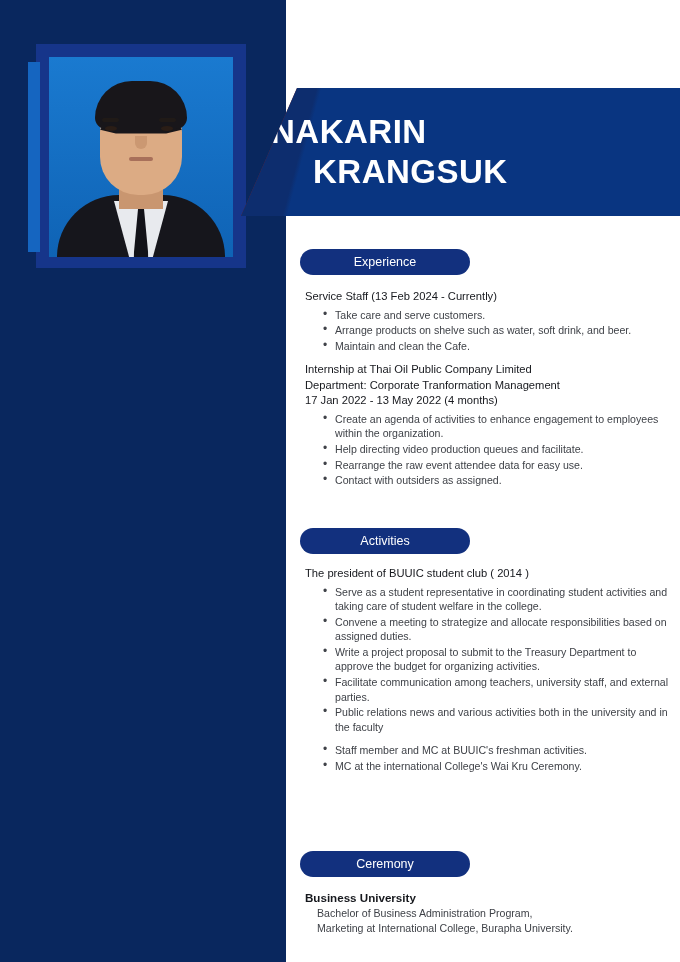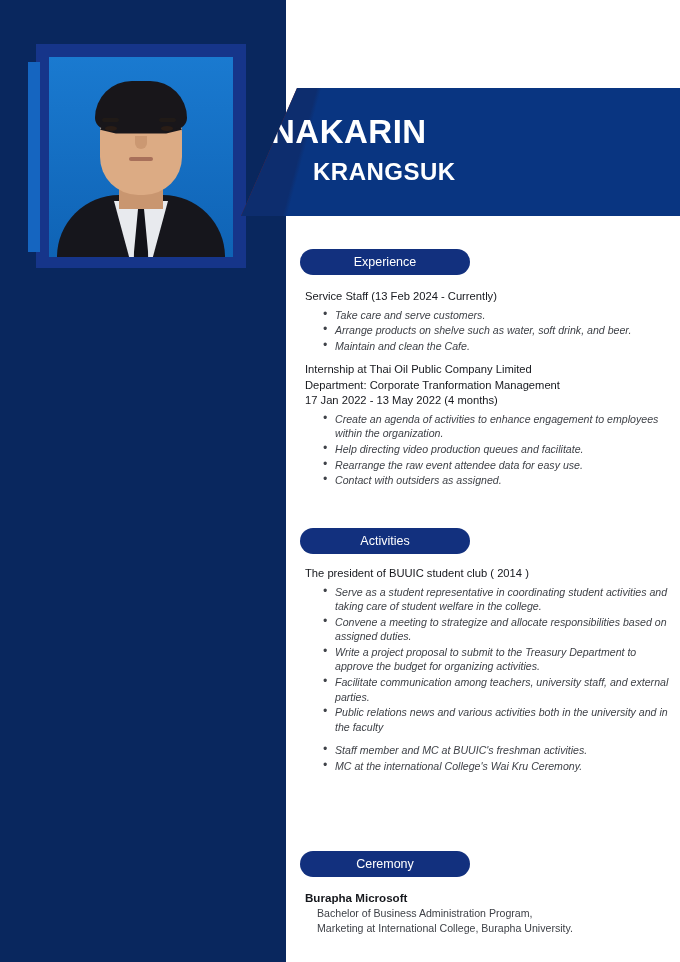--- a/index.html
+++ b/index.html
@@ -154,38 +154,38 @@
   .name-wrap {
     position: absolute; left: 0; top: 0; width: 100%; height: 100%;
     display: flex; flex-direction: column; justify-content: center;
     padding-left: 30px;
   }
   .name-line1 {
     color: #ffffff; font-size: 33px; font-weight: bold;
     letter-spacing: .5px; line-height: 40px;
   }
   .name-line2 {
-    color: #ffffff; font-size: 24px; font-weight: bold;
+    color: #ffffff; font-size: 33px; font-weight: bold;
     letter-spacing: .5px; line-height: 40px; padding-left: 42px;
   }
 
   
   .pill-solid {
     position: absolute; left: 300px; width: 170px; height: 26px;
     background: #12307e; border-radius: 14px;
     display: flex; align-items: center; justify-content: center;
     color: #ffffff; font-size: 12.5px; z-index: 6;
   }
 
   .block { position: absolute; left: 305px; width: 366px; z-index: 5; }
   .job-title {
     color: #16181d; font-size: 11.2px; font-weight: normal;
     line-height: 15.5px; margin-bottom: 3px;
   }
-  .bullets { list-style: none; padding-left: 18px; font-style: italic; }
+  .bullets { list-style: none; padding-left: 18px; }
   .bullets li {
     color: #3f4248; font-size: 10.6px; line-height: 14.6px;
     position: relative; padding-left: 12px; margin-bottom: 1px;
   }
   .bullets li::before {
     content: "\2022"; position: absolute; left: 0; top: -1px;
     color: #3f4248; font-size: 12px;
   }
   .edu-name { color: #16181d; font-size: 11.6px; font-weight: bold; line-height: 17px; }
   .edu-line { color: #3f4248; font-size: 10.6px; line-height: 14.6px; padding-left: 12px; }
@@ -294,16 +294,16 @@
     <div style="margin-bottom: 9px;">
       <ul class="bullets">
         <li>Staff member and MC at BUUIC's freshman activities.</li>
         <li>MC at the international College's Wai Kru Ceremony.</li>
       </ul>
     </div>
   </div>
 
 <div class="pill-solid" style="top:851px">Ceremony</div>
 <div class="block" id="education-block" style="top:889px">
-  <div class="edu-name">Burapha Microsoft</div>
+  <div class="edu-name">Business University</div>
   <div class="edu-line">Bachelor of Business Administration Program,</div>
   <div class="edu-line">Marketing at International College, Burapha University.</div>
 </div>
 
 </body></html>

